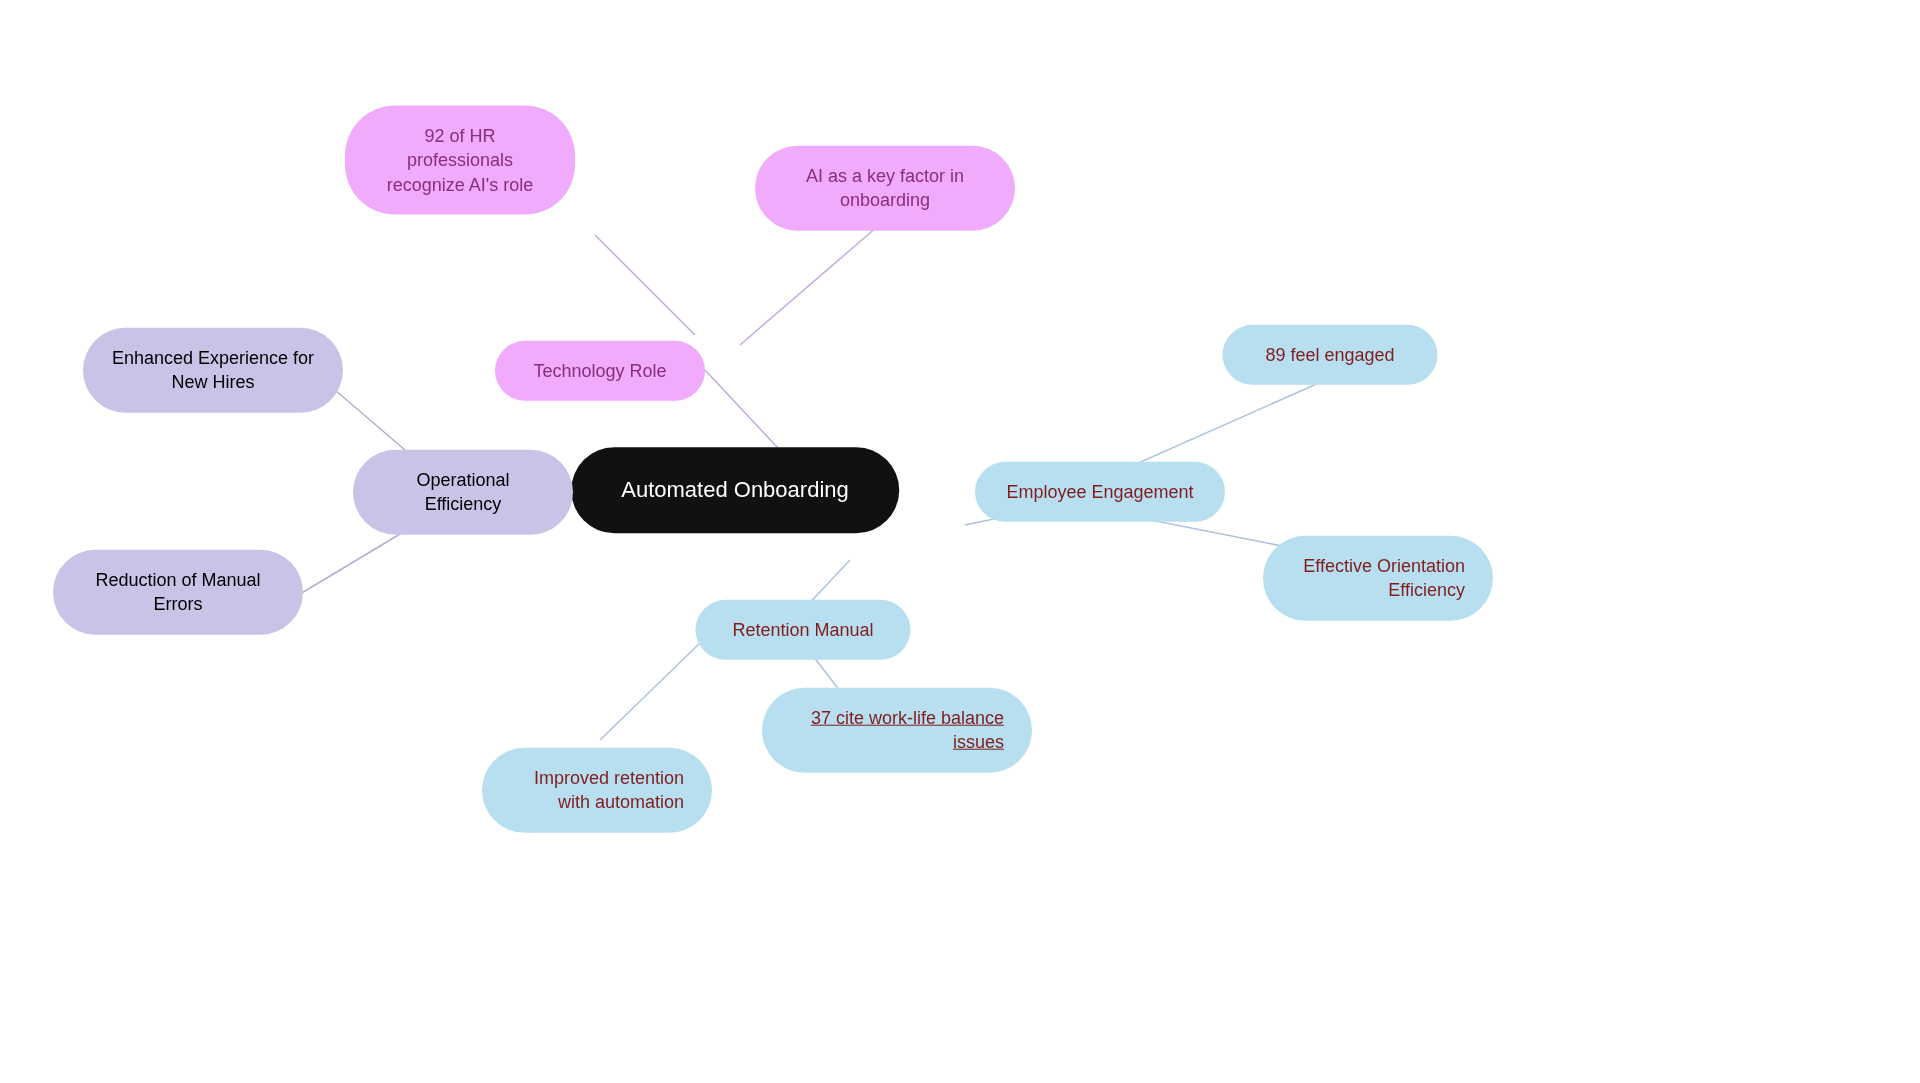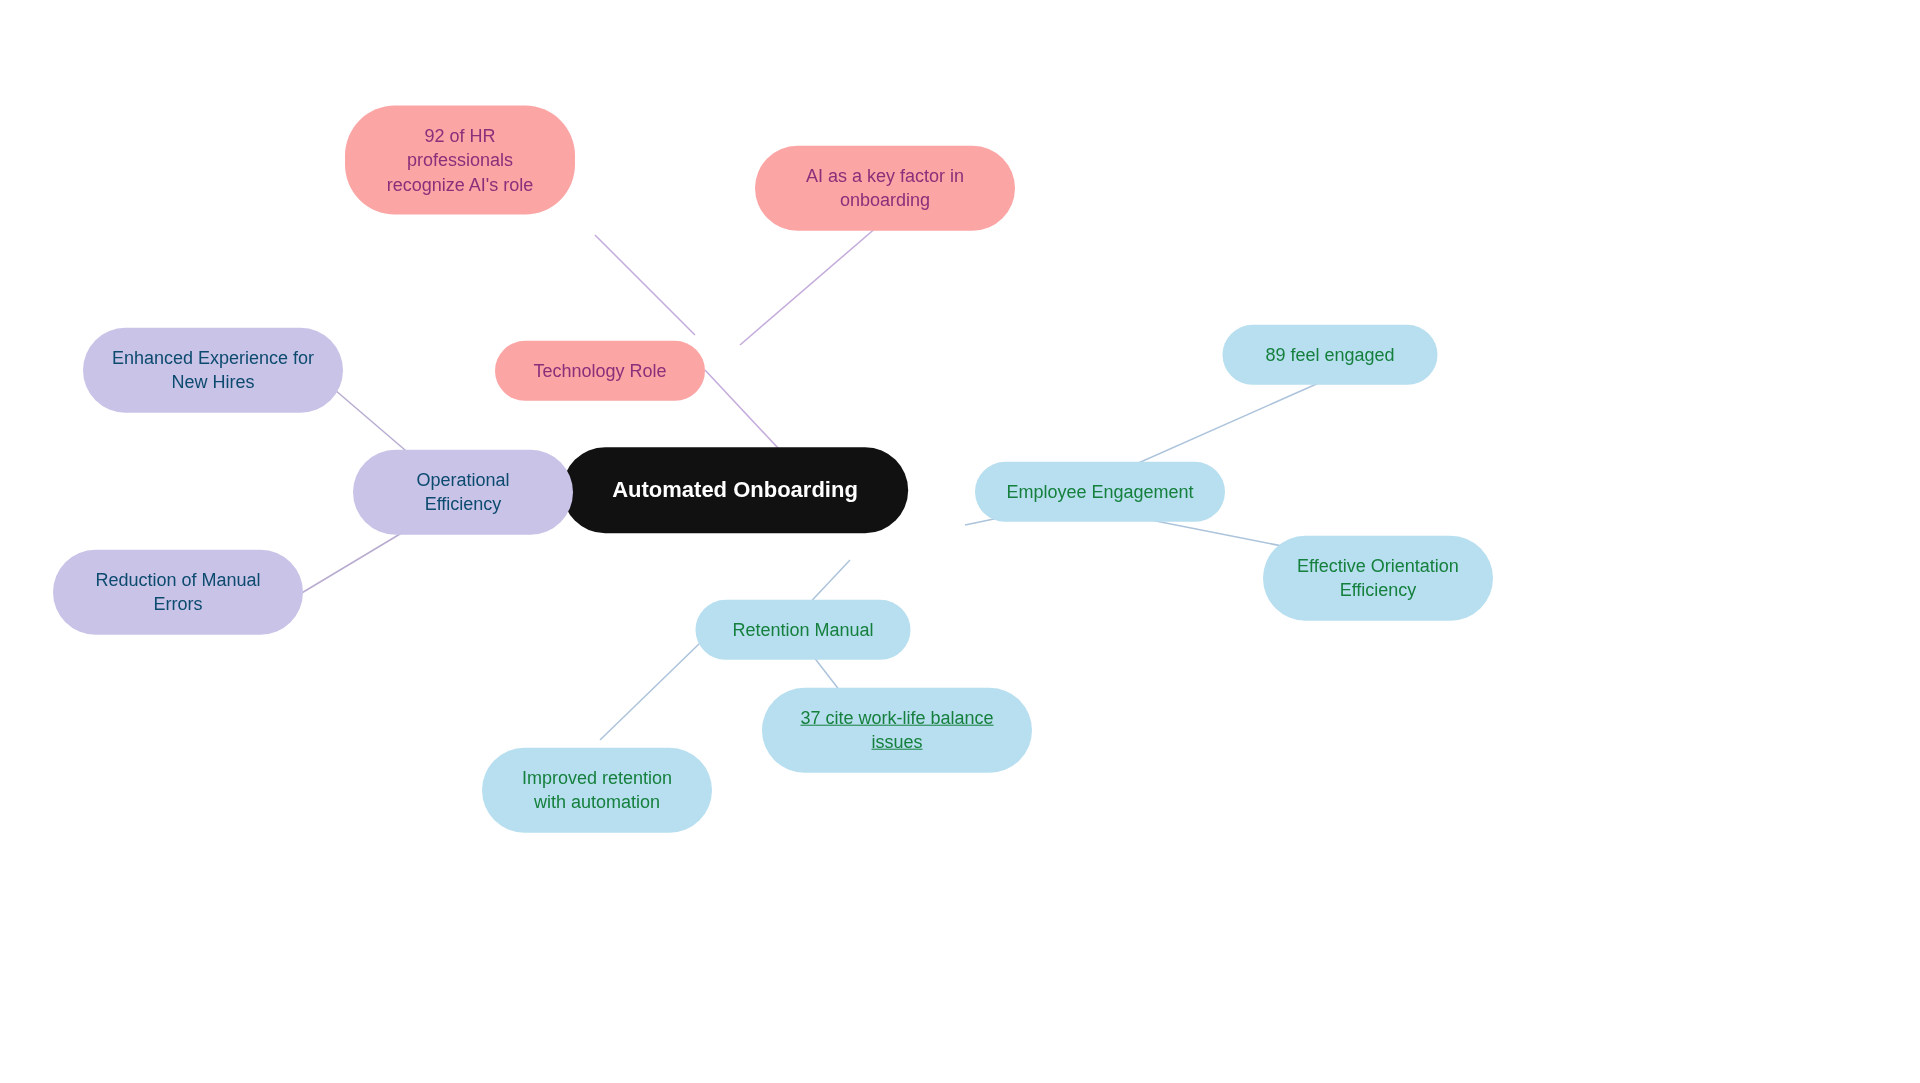--- a/index.html
+++ b/index.html
@@ -30,41 +30,42 @@
       font-size: 18px;
       font-weight: 500;
       padding: 18px 28px;
       line-height: 1.35;
     }
 
     .node-center {
       background: #111111;
       color: #ffffff;
       font-size: 22px;
-      font-weight: 700;
+      font-weight: 400;
       padding: 28px 50px;
       border-radius: 50px;
     }
 
     .node-purple {
       background: #c9c3e8;
-      color: #0c4a6e;
+      color: #000000;
       border: none;
     }
 
     .node-pink {
-      background: #fca5a5;
+      background: #f0abfc;
       color: #8a2f7a;
       border: none;
     }
 
     .node-blue {
       background: #b8dff0;
-      color: #15803d;
+      color: #7f1d1d;
       border: none;
+      text-align: right;
     }
   </style>
 </head>
 <body>
 
 <svg class="connections">
 
   <line x1="850" y1="525" x2="705" y2="370" stroke="#aa88cc" stroke-width="1.5" opacity="0.7"></line>
 
   <line x1="695" y1="335" x2="595" y2="235" stroke="#aa88cc" stroke-width="1.5" opacity="0.7"></line>

